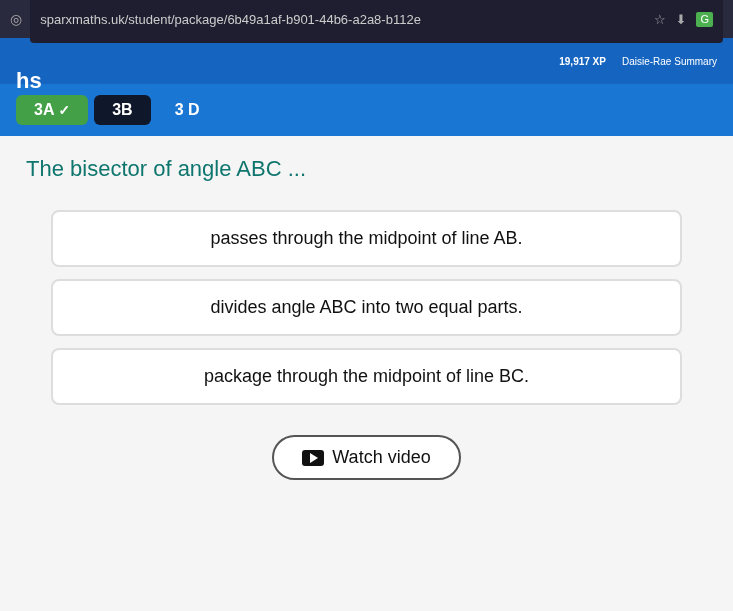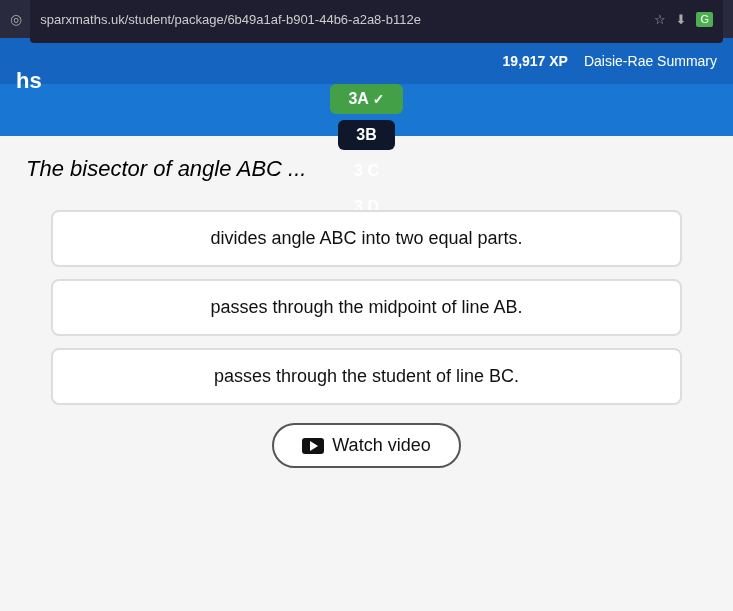--- a/index.html
+++ b/index.html
@@ -52,39 +52,38 @@
 
     .header-logo {
       color: white;
       font-size: 22px;
       font-weight: bold;
       margin-top: 40px;
     }
 
     .header-right {
       color: white;
-      font-size: 14px;
+      font-size: 10px;
       display: flex;
       align-items: center;
       gap: 16px;
     }
 
     .xp-badge {
       font-weight: bold;
     }
 
     
     .tabs-bar {
       background: #1976d2;
       height: 52px;
       display: flex;
       align-items: center;
       padding: 0 16px;
       gap: 6px;
-      flex-direction: column;
     }
 
     .tab {
       padding: 6px 18px;
       border-radius: 6px;
       font-size: 16px;
       font-weight: bold;
       cursor: pointer;
       color: white;
     }
@@ -117,25 +116,24 @@
       background: #f5f5f5;
       min-height: calc(611px - 38px - 46px - 52px);
       padding: 20px 16px 16px;
       display: flex;
       flex-direction: column;
       align-items: center;
     }
 
     .question-title {
       font-size: 22px;
-      color: #000000;
+      color: #0f766e;
       margin-bottom: 28px;
       align-self: flex-start;
       padding-left: 10px;
-      font-style: italic;
     }
 
     .answer-options {
       width: 100%;
       display: flex;
       flex-direction: column;
       gap: 12px;
       align-items: center;
     }
 
@@ -146,21 +144,21 @@
       padding: 16px 24px;
       font-size: 18px;
       color: #111;
       width: 90%;
       text-align: center;
       cursor: pointer;
       transition: border-color 0.2s;
     }
 
     .watch-video-btn {
-      margin-top: 18px;
+      margin-top: 30px;
       background: white;
       border: 2px solid #555;
       border-radius: 24px;
       padding: 10px 28px;
       font-size: 18px;
       color: #111;
       cursor: pointer;
       display: flex;
       align-items: center;
       gap: 8px;
@@ -214,39 +212,36 @@
 
 <div class="tabs-bar">
   <div class="tab tab-completed">
     <span>3A</span>
     <span class="checkmark">✓</span>
   </div>
   <div class="tab tab-active">
     <span>3B</span>
   </div>
   <div class="tab tab-inactive">
-    <span>3 C</span>
-  </div>
-  <div class="tab tab-inactive">
     <span>3 D</span>
   </div>
 </div>
 
 <div class="main-content">
   <div class="question-title">The bisector of angle ABC ...</div>
 
   <div class="answer-options">
+    <div class="answer-option">
+      <span>passes through the midpoint of line AB.</span>
+    </div>
     <div class="answer-option">
       <span>divides angle ABC into two equal parts.</span>
     </div>
     <div class="answer-option">
-      <span>passes through the midpoint of line AB.</span>
-    </div>
-    <div class="answer-option">
-      <span>passes through the student of line BC.</span>
+      <span>package through the midpoint of line BC.</span>
     </div>
   </div>
 
   <button class="watch-video-btn">
     <span class="video-icon"></span>
     <span>Watch video</span>
   </button>
 </div>
 
 </body></html>

